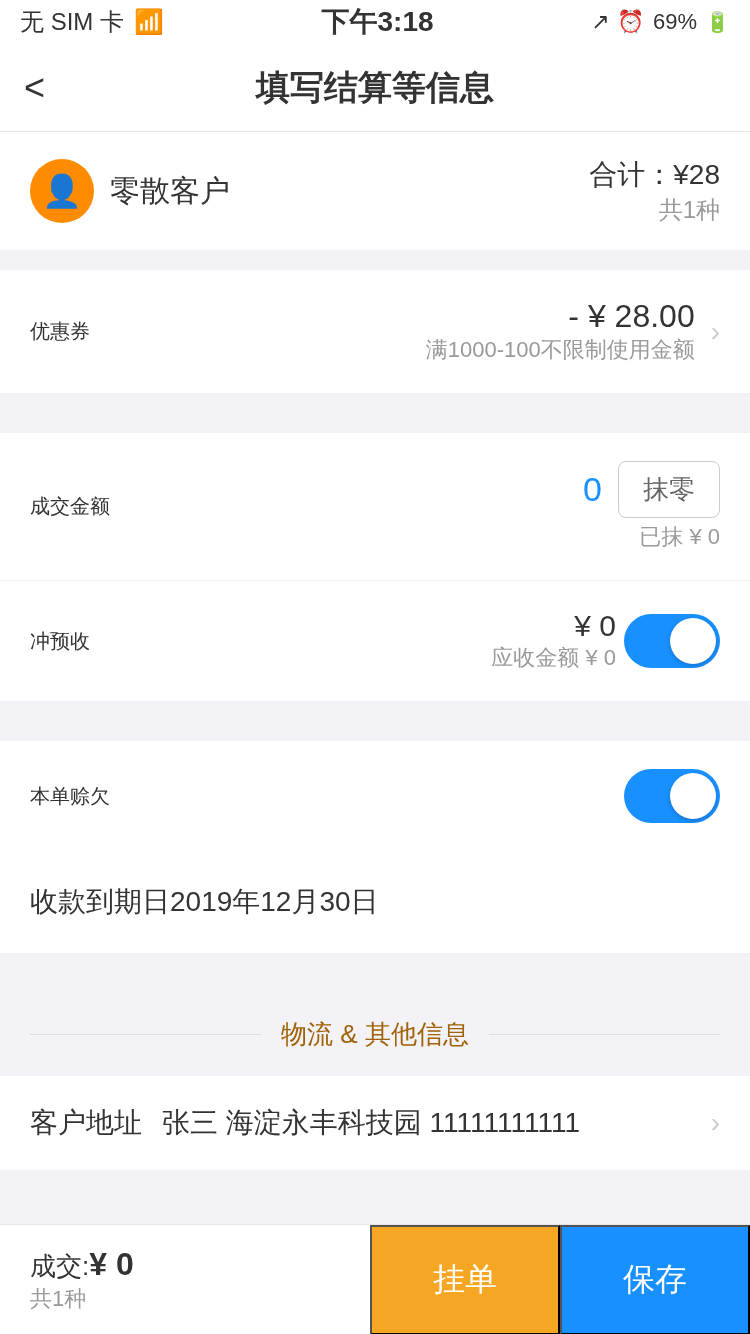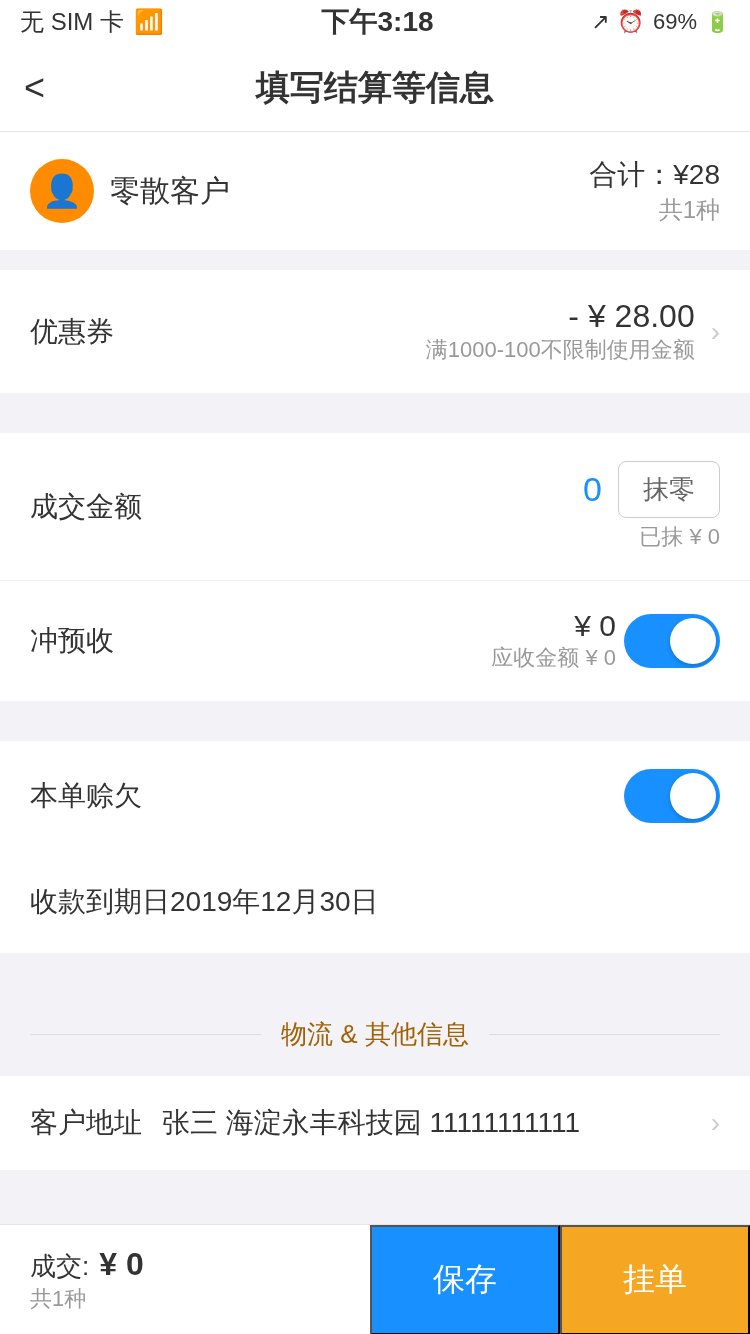--- a/index.html
+++ b/index.html
@@ -110,21 +110,21 @@
     .row {
       padding: 28px 30px;
       display: flex;
       align-items: center;
       justify-content: space-between;
       border-top: 1px solid #f0f0f0;
       min-height: 88px;
     }
     .row:first-child { border-top: none; }
     .row-label {
-      font-size: 28px;
+      font-size: 20px;
       color: #333;
     }
     .row-right {
       display: flex;
       align-items: center;
       gap: 8px;
     }
 
     
     .coupon-right {
@@ -423,21 +423,21 @@
       <span class="address-value">张三 海淀永丰科技园 11111111111</span>
       <span class="chevron">›</span>
     </div>
   </div>
 
   <div style="height:40px;background:#f2f2f7;"></div>
 </div>
 
 <div class="footer">
   <div class="footer-info">
-    <div style="display:flex;align-items:baseline;gap:10px;">
+    <div style="display:flex;align-items:baseline;">
       <span class="footer-label">成交:</span>
       <span class="footer-amount">¥ 0</span>
     </div>
     <div class="footer-sub">共1种</div>
   </div>
+  <button class="footer-btn btn-hang">挂单</button>
   <button class="footer-btn btn-save">保存</button>
-  <button class="footer-btn btn-hang">挂单</button>
 </div>
 
 </body></html>

